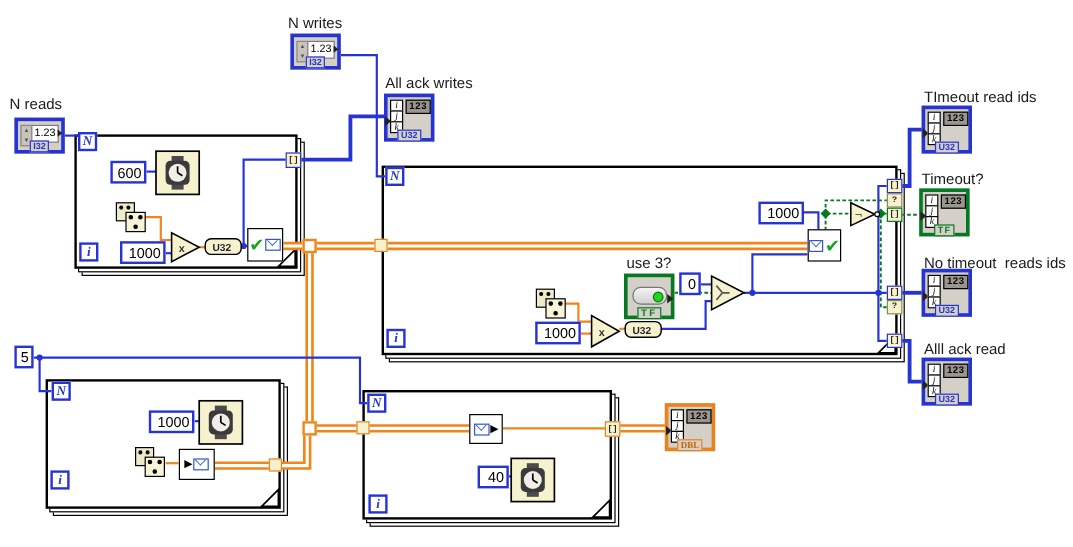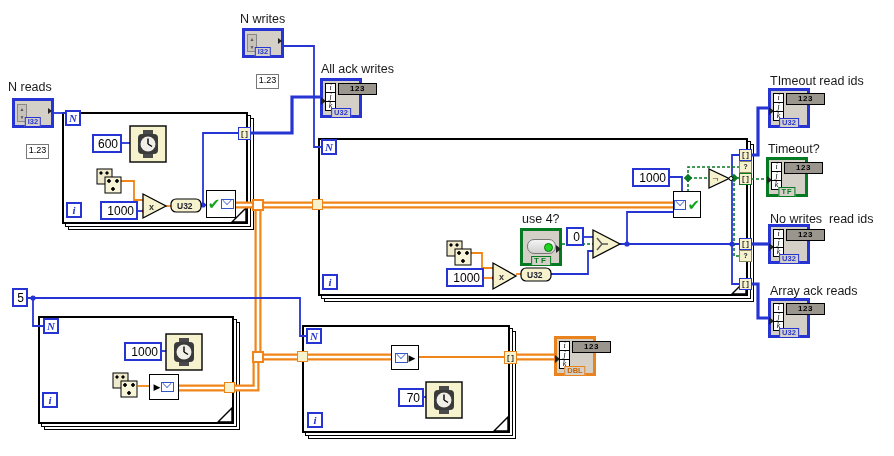--- a/index.html
+++ b/index.html
@@ -20,37 +20,37 @@
   .lbl{position:absolute;color:#1a1a1a;font:12.5px "Liberation Sans",sans-serif;
        white-space:pre;z-index:10;}
   
   .arr{position:absolute;width:42px;height:40px;background:#D4D0C8;border:3px solid #2634D3;
        box-sizing:border-box;z-index:10;}
   .arr.green{border-color:#067A23;}
   .arr.orange{border-color:#E8831E;}
   .arr-idx{position:absolute;left:2px;top:2px;width:11px;}
   .arr-idx div{height:10px;background:#fff;border:1px solid #000;box-sizing:border-box;
        font:italic 8px "Liberation Serif",serif;color:#000;text-align:center;line-height:8px;margin-bottom:-1px;}
-  .arr-disp{position:absolute;left:15px;top:2px;width:39px;height:12px;background:#9a968e;
+  .arr-disp{position:absolute;left:15px;top:2px;width:21px;height:12px;background:#9a968e;
        border:1px solid #000;box-sizing:border-box;color:#000;font:bold 8px "Liberation Sans",sans-serif;
        text-align:center;line-height:10px;letter-spacing:0.5px;}
   .arr-type{position:absolute;bottom:-3px;left:50%;transform:translateX(-50%);background:#D4D0C8;
        border:1px solid #2634D3;color:#2634D3;font:bold 7.5px "Liberation Sans",sans-serif;
        line-height:8px;padding:0 2px;white-space:nowrap;}
   .arr.green .arr-type{border-color:#067A23;color:#067A23;letter-spacing:1px;}
-  .arr.orange .arr-type{border-color:#E8831E;color:#C86400;}
+  .arr.orange .arr-type{border-color:#E8831E;color:#C86400;font-family:Liberation Serif, serif;}
   .arr-in{position:absolute;left:-2px;top:16px;width:0;height:0;border-top:4px solid transparent;
        border-bottom:4px solid transparent;border-left:5px solid #222;}
   
   .ctl{position:absolute;width:42px;height:30px;background:#D4D0C8;border:3px solid #2634D3;
        box-sizing:border-box;z-index:10;}
   .ctl-spin{position:absolute;left:2px;top:3px;width:8px;height:16px;background:#c7c3ba;border:1px solid #888;
        font:5px "Liberation Sans",sans-serif;color:#555;text-align:center;line-height:8px;}
   .ctl-disp{position:absolute;left:11px;top:3px;width:23px;height:15px;background:#fff;border:1px solid #777;
-       box-sizing:border-box;color:#000;font:9px "Liberation Sans",sans-serif;text-align:center;line-height:11px;margin-top:40px;}
+       box-sizing:border-box;color:#000;font:9px "Liberation Sans",sans-serif;text-align:center;line-height:11px;}
   .ctl-out{position:absolute;right:-1px;top:7px;width:0;height:0;border-top:3.5px solid transparent;
        border-bottom:3.5px solid transparent;border-left:4.5px solid #222;}
   .ctl-type{position:absolute;bottom:-2px;left:50%;transform:translateX(-50%);background:#D4D0C8;
        border:1px solid #2634D3;color:#2634D3;font:bold 7.5px "Liberation Sans",sans-serif;
        line-height:8px;padding:0 2px;}
   
   .boolctl{position:absolute;width:42px;height:38px;background:#D4D0C8;border:3px solid #067A23;
        box-sizing:border-box;z-index:10;}
   .bool-oval{position:absolute;left:4px;top:8px;width:27px;height:13px;border-radius:7px;
        background:linear-gradient(#f4f4f4,#cfcfcf);border:1px solid #777;}
@@ -287,31 +287,31 @@
       <span>i</span>
     </div>
 
   <div class="const" style="left:92px;top:134px;width:30px;height:19px">600</div>
   <div class="const" style="left:100px;top:201px;width:38px;height:19px">1000</div>
   <div class="const" style="left:632px;top:168px;width:38px;height:19px">1000</div>
   <div class="const" style="left:446px;top:268px;width:38px;height:19px">1000</div>
   <div class="const" style="left:566px;top:227px;width:18px;height:19px">0</div>
   <div class="const" style="left:12px;top:288px;width:16px;height:19px">5</div>
   <div class="const" style="left:124px;top:342px;width:38px;height:19px">1000</div>
-  <div class="const" style="left:398px;top:388px;width:26px;height:19px">70</div>
+  <div class="const" style="left:398px;top:388px;width:26px;height:19px">40</div>
 
   <div class="lbl" style="left:8px;top:80px">N reads</div>
   <div class="lbl" style="left:240px;top:12px">N writes</div>
   <div class="lbl" style="left:321px;top:62px">All ack writes</div>
-  <div class="lbl" style="left:522px;top:212px">use 4?</div>
+  <div class="lbl" style="left:522px;top:212px">use 3?</div>
   <div class="lbl" style="left:556px;top:338px">Array</div>
   <div class="lbl" style="left:770px;top:74px">TImeout read ids</div>
   <div class="lbl" style="left:768px;top:142px">Timeout?</div>
-  <div class="lbl" style="left:770px;top:212px">No writes  read ids</div>
-  <div class="lbl" style="left:770px;top:284px">Array ack reads</div>
+  <div class="lbl" style="left:770px;top:212px">No timeout  reads ids</div>
+  <div class="lbl" style="left:770px;top:284px">Alll ack read</div>
 
   <div class="ctl" style="left:12px;top:98px">
     <div class="ctl-spin">▲<br>▼</div>
     <div class="ctl-disp">1.23</div>
     <div class="ctl-out"></div>
     <div class="ctl-type">I32</div>
   </div>
   <div class="ctl" style="left:242px;top:28px">
     <div class="ctl-spin">▲<br>▼</div>
     <div class="ctl-disp">1.23</div>

